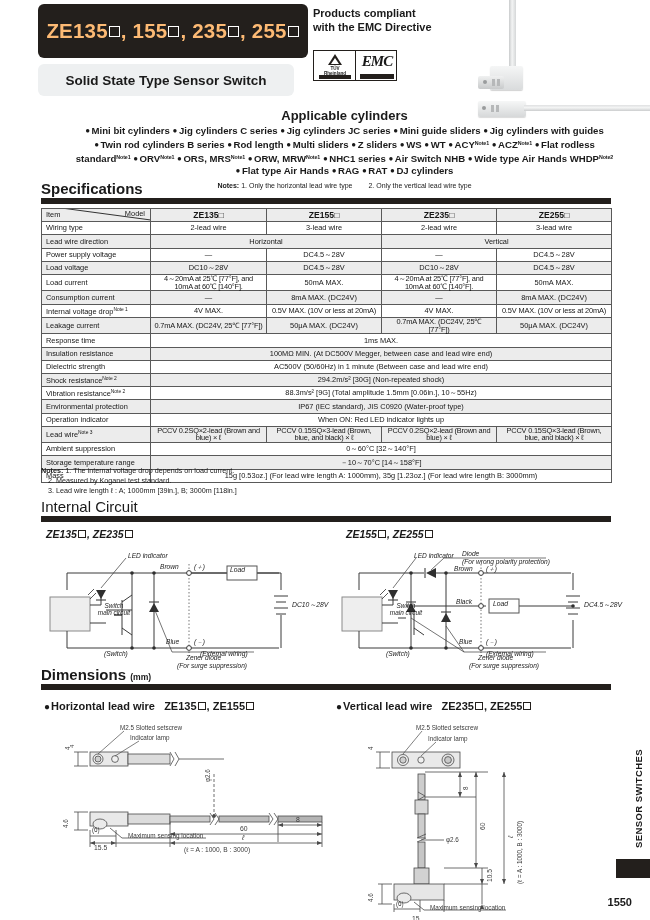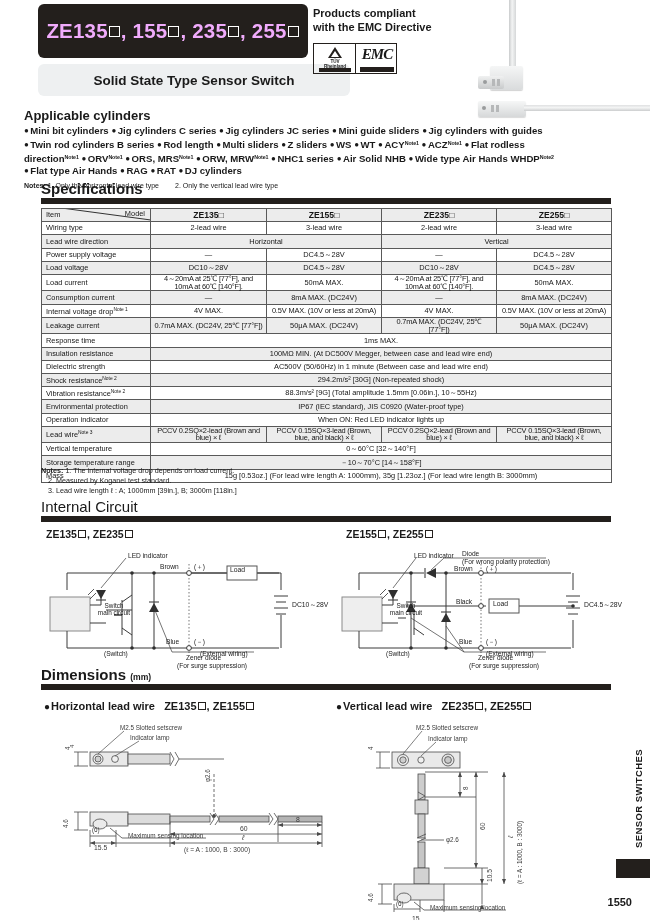--- a/index.html
+++ b/index.html
@@ -16,38 +16,38 @@
 
   
   .hdr-black {
     position: absolute; left: 38px; top: 4px;
     width: 270px; height: 54px;
     background: #231f1c;
     border-radius: 6px;
     display: flex; align-items: center; justify-content: center;
   }
   .hdr-black .title {
-    color: #f0abfc; font-weight: bold; font-size: 20.5px; letter-spacing: .2px;
+    color: #fdba74; font-weight: bold; font-size: 20.5px; letter-spacing: .2px;
     white-space: nowrap;
   }
   .sqr {
     display: inline-block; width: 11px; height: 11px;
     border: 1.6px solid #fff; vertical-align: 1px; margin: 0 1px 0 1px;
   }
   .hdr-grey {
     position: absolute; left: 38px; top: 64px;
-    width: 312px; height: 32px;
+    width: 256px; height: 32px;
     background: #eef0f1; border-radius: 6px;
     display: flex; align-items: center; justify-content: center;
   }
   .hdr-grey .subtitle { font-weight: bold; font-size: 13.5px; color: #1a1a1a; }
 
   .emc-wrap { position: absolute; left: 313px; top: 6px; width: 120px; }
   .emc-text { font-size: 11px; font-weight: bold; line-height: 1.28; color: #1a1a1a; }
-  .emc-marks { display: flex; margin-top: 9px; border: 1px solid #231f1c; width: 84px; }
+  .emc-marks { display: flex; margin-top: 16px; border: 1px solid #231f1c; width: 84px; }
   .emc-cell { width: 42px; height: 29px; position: relative; overflow: hidden; }
   .emc-cell + .emc-cell { border-left: 1px solid #231f1c; }
   .tuv-tri { position: absolute; left: 14px; top: 3px; width: 0; height: 0;
     border-left: 7px solid transparent; border-right: 7px solid transparent;
     border-bottom: 11px solid #231f1c; }
   .tuv-tri::after { content:""; position:absolute; left:-4px; top:4px; width:0;height:0;
     border-left:4px solid transparent;border-right:4px solid transparent;border-bottom:6px solid #fff;}
   .tuv-t1 { position: absolute; left: 0; top: 15px; width: 42px; text-align: center;
     font-size: 4.6px; font-weight: bold; line-height: 1.15; }
   .tuv-bar { position: absolute; left: 5px; bottom: 1.5px; width: 32px; height: 4px;
@@ -71,21 +71,21 @@
     background: linear-gradient(180deg,#f6f7f7,#d6d8d9); border-radius: 2px;
     box-shadow: 0 1px 1px rgba(0,0,0,.15);}
   .ph-cable-h { position: absolute; left: 94px; top: 105px; width: 126px; height: 6px;
     background: linear-gradient(180deg,#dfe0e1,#f4f5f5 45%,#cbcdce); }
   .ph-dot { position: absolute; width: 4px; height: 4px; border-radius: 50%;
     background: #9a9c9d; }
   .ph-slot { position: absolute; width: 3px; height: 7px; background: #b6b8b9; }
 
   
   .sect-h { font-size: 13px; font-weight: bold; }
-  .ac-block { position: absolute; left: 24px; top: 108px; width: 607px; }
+  .ac-block { position: absolute; left: 41px; top: 108px; width: 607px; text-align: center; }
   .ac-lines { font-size: 9.6px; font-weight: bold; line-height: 12.1px; margin-top: 2px; }
   .ac-lines .b { font-size: 8px; vertical-align: 1px; margin-right: 1.5px; }
   .sup { font-size: 5.3px; vertical-align: 3px; font-weight: bold; letter-spacing: -.1px;}
   .ac-notes { font-size: 7px; margin-top: 2.5px; font-weight: normal; }
   .ac-notes b { font-weight: bold; }
   .ac-notes .gap { display: inline-block; width: 16px; }
 
   .spec-h { position: absolute; left: 41px; top: 180px; font-size: 15px; font-weight: bold; }
 
   
@@ -114,21 +114,21 @@
 
   .tbl-notes { position: absolute; left: 41px; top: 466px; font-size: 7.2px; line-height: 10px; }
   .tbl-notes b { font-weight: bold; }
   .tbl-notes .ind { padding-left: 7px; display: block; }
 
   .circ-h { position: absolute; left: 41px; top: 498px; font-size: 15px; font-weight: normal; }
   .dim-h { position: absolute; left: 41px; top: 666px; font-size: 15px; font-weight: bold; }
   .dim-h .mm { font-size: 8.6px; font-weight: bold; }
 
   
-  .ic { position: absolute; font-size: 7.2px; }
+  .ic { position: absolute; font-size: 7.2px; font-style: italic; }
   .ic-title { font-size: 10.5px; font-weight: bold; }
   .ic-title .sqr-d { display:inline-block;width:8px;height:8px;border:1.4px solid #231f1c;margin:0 1px;}
 
   
   .dim-sub { font-size: 11px; font-weight: bold; }
   .dim-sub .bul { font-size: 10px; margin-right: 1px; }
   .dim-sub .sqr-d { display:inline-block;width:8px;height:8px;border:1.4px solid #231f1c;margin:0 1px;}
 
   
   .side-tab { position: absolute; right: 6px; bottom: 72px;
@@ -201,26 +201,26 @@
         <span class="b">●</span><span>Rod length</span>
         <span class="b">●</span><span>Multi sliders</span>
         <span class="b">●</span><span>Z sliders</span>
         <span class="b">●</span><span>WS</span>
         <span class="b">●</span><span>WT</span>
         <span class="b">●</span><span>ACY</span><span class="sup">Note1</span>
         <span class="b">●</span><span>ACZ</span><span class="sup">Note1</span>
         <span class="b">●</span><span>Flat rodless</span>
       </div>
       <div>
-        <span>direction</span><span class="sup">Note1</span>
+        <span>standard</span><span class="sup">Note1</span>
         <span class="b">●</span><span>ORV</span><span class="sup">Note1</span>
         <span class="b">●</span><span>ORS, MRS</span><span class="sup">Note1</span>
         <span class="b">●</span><span>ORW, MRW</span><span class="sup">Note1</span>
         <span class="b">●</span><span>NHC1 series</span>
-        <span class="b">●</span><span>Air Solid NHB</span>
+        <span class="b">●</span><span>Air Switch NHB</span>
         <span class="b">●</span><span>Wide type Air Hands WHDP</span><span class="sup">Note2</span>
       </div>
       <div>
         <span class="b">●</span><span>Flat type Air Hands</span>
         <span class="b">●</span><span>RAG</span>
         <span class="b">●</span><span>RAT</span>
         <span class="b">●</span><span>DJ cylinders</span>
       </div>
       <div class="ac-notes">
         <b>Notes:</b>
@@ -348,21 +348,21 @@
 
       <tr>
         <td class="lbl"><span>Lead wire</span><span class="note-sup">Note 3</span></td>
         <td class="tiny2">PCCV 0.2SQ×2-lead (Brown and blue) × ℓ</td>
         <td class="tiny2">PCCV 0.15SQ×3-lead (Brown, blue, and black) × ℓ</td>
         <td class="tiny2">PCCV 0.2SQ×2-lead (Brown and blue) × ℓ</td>
         <td class="tiny2">PCCV 0.15SQ×3-lead (Brown, blue, and black) × ℓ</td>
       </tr>
 
       <tr>
-        <td class="lbl">Vertical temperature</td>
+        <td class="lbl">Ambient suppression</td>
         <td colspan="4">0～60°C [32～140°F]</td>
       </tr>
       <tr>
         <td class="lbl">Storage temperature range</td>
         <td colspan="4">－10～70°C [14～158°F]</td>
       </tr>
       <tr>
         <td class="lbl">Mass</td>
         <td colspan="4">15g [0.53oz.] (For lead wire length A: 1000mm), 35g [1.23oz.] (For lead wire length B: 3000mm)</td>
       </tr>

